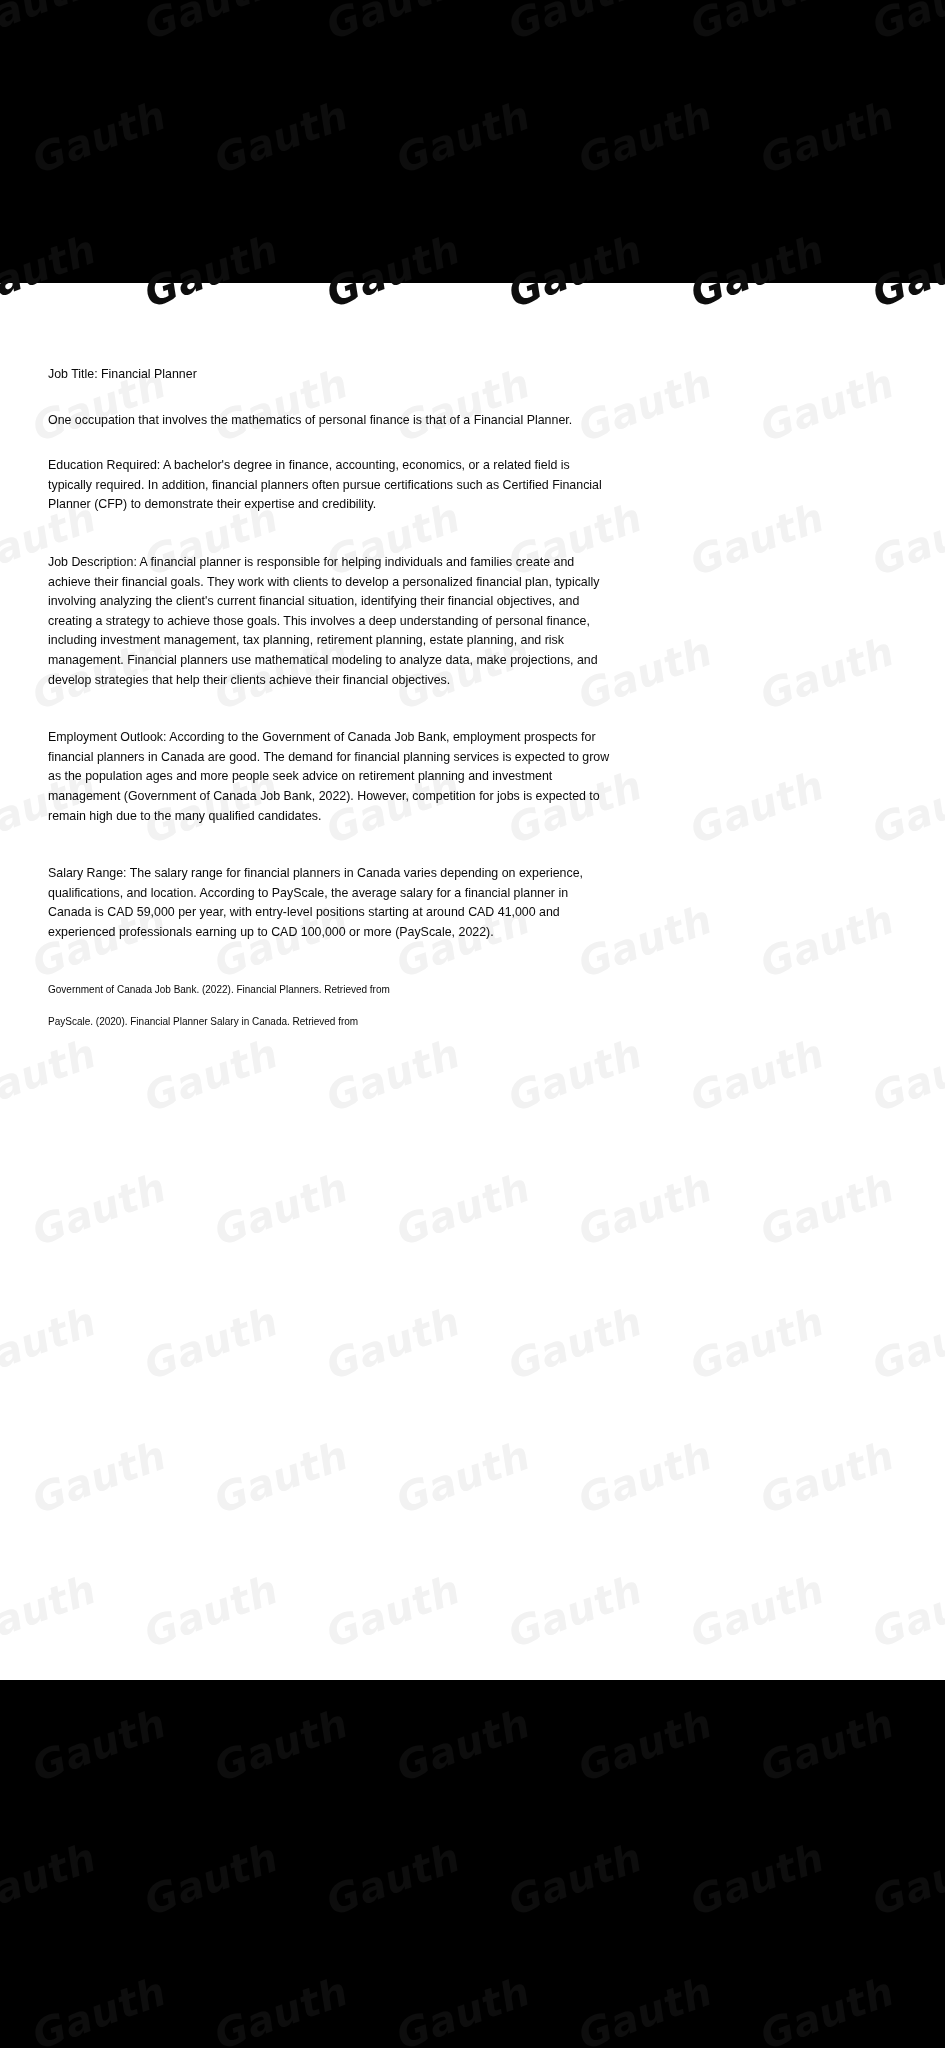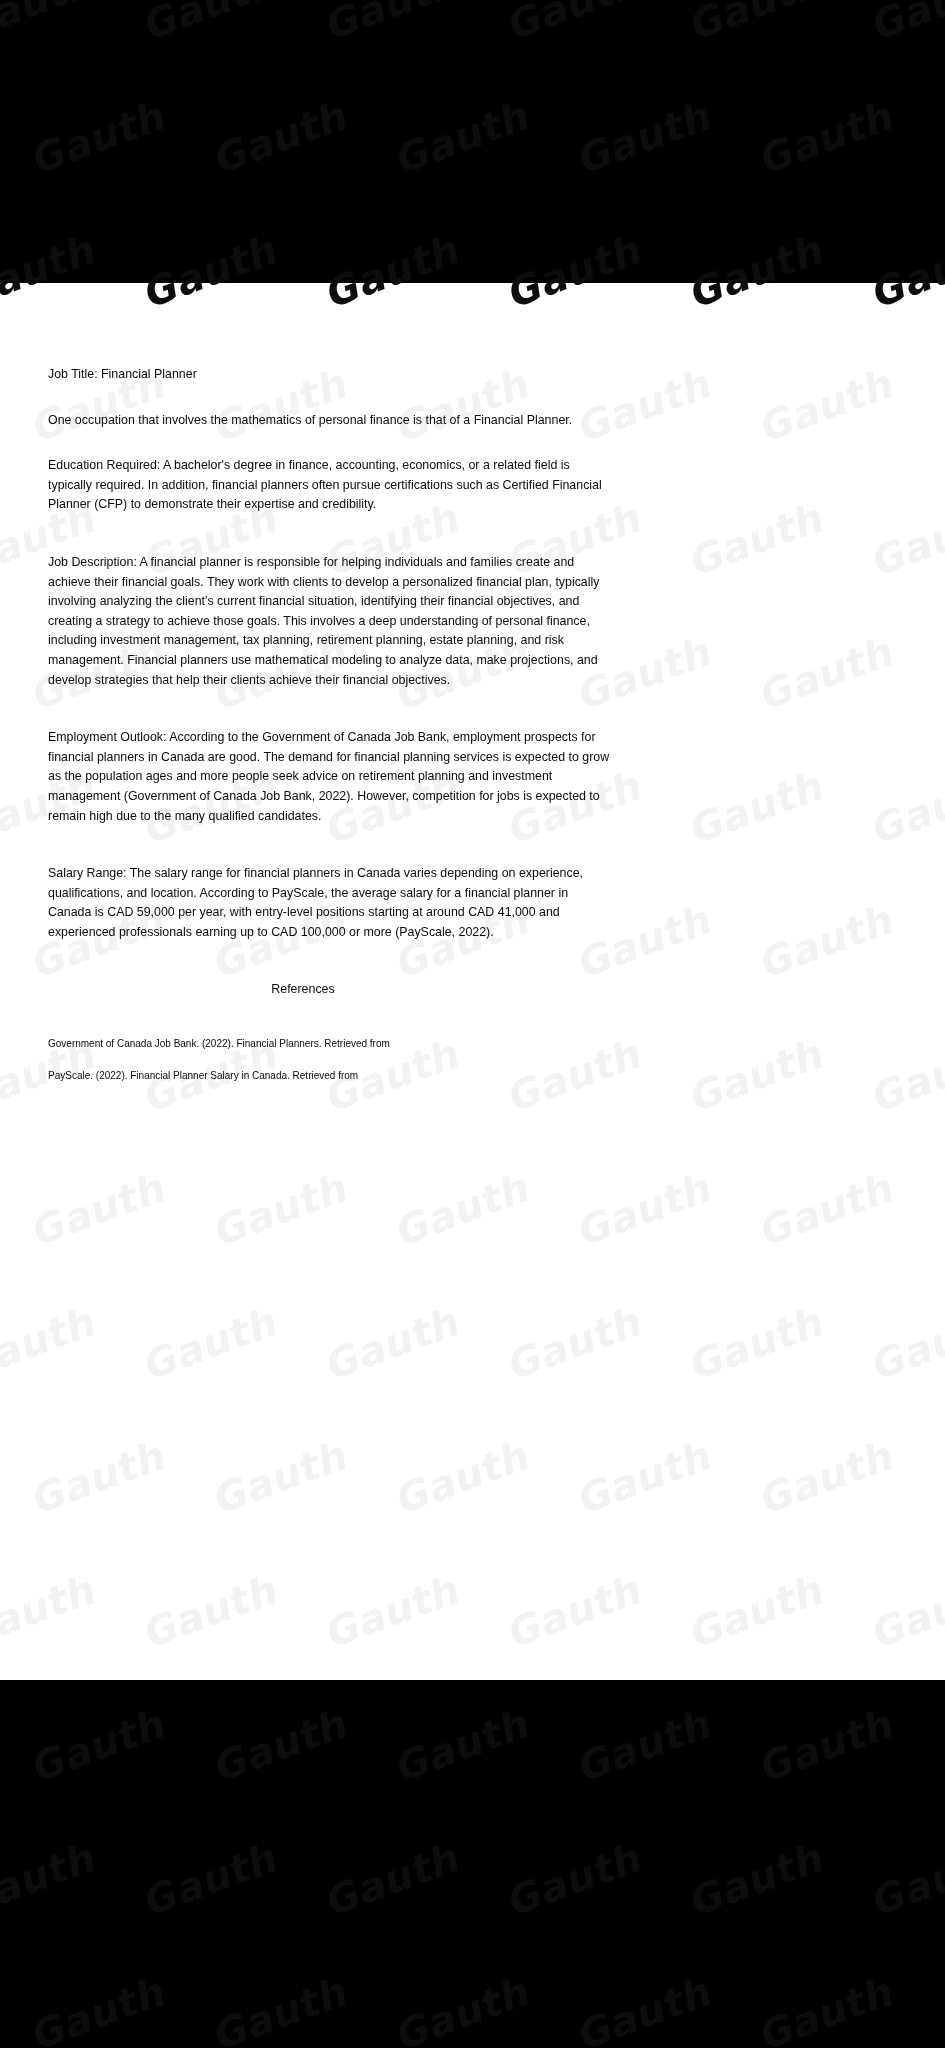--- a/index.html
+++ b/index.html
@@ -234,28 +234,27 @@
     <p class="para">One occupation that involves the mathematics of personal finance is that of a Financial Planner.</p>
 
     <p class="para gap-large">Education Required: A bachelor's degree in finance, accounting, economics, or a related field is typically required. In addition, financial planners often pursue certifications such as Certified Financial Planner (CFP) to demonstrate their expertise and credibility.</p>
 
     <p class="para gap-large">Job Description: A financial planner is responsible for helping individuals and families create and achieve their financial goals. They work with clients to develop a personalized financial plan, typically involving analyzing the client's current financial situation, identifying their financial objectives, and creating a strategy to achieve those goals. This involves a deep understanding of personal finance, including investment management, tax planning, retirement planning, estate planning, and risk management. Financial planners use mathematical modeling to analyze data, make projections, and develop strategies that help their clients achieve their financial objectives.</p>
 
     <p class="para gap-large">Employment Outlook: According to the Government of Canada Job Bank, employment prospects for financial planners in Canada are good. The demand for financial planning services is expected to grow as the population ages and more people seek advice on retirement planning and investment management (Government of Canada Job Bank, 2022). However, competition for jobs is expected to remain high due to the many qualified candidates.</p>
 
     <p class="para gap-large">Salary Range: The salary range for financial planners in Canada varies depending on experience, qualifications, and location. According to PayScale, the average salary for a financial planner in Canada is CAD 59,000 per year, with entry-level positions starting at around CAD 41,000 and experienced professionals earning up to CAD 100,000 or more (PayScale, 2022).</p>
 
-    <div class="heading-centered">References</div>
 
     <div class="refs-block">
 
       <div class="ref-entry">
         <span>Government of Canada Job Bank. (2022). Financial Planners. Retrieved from</span>
       </div>
 
       <div class="ref-entry">
-        <span>PayScale. (2022). Financial Planner Salary in Canada. Retrieved from</span>
+        <span>PayScale. (2020). Financial Planner Salary in Canada. Retrieved from</span>
       </div>
 
     </div>
 
   </div>
 </div>
 
 </body></html>

